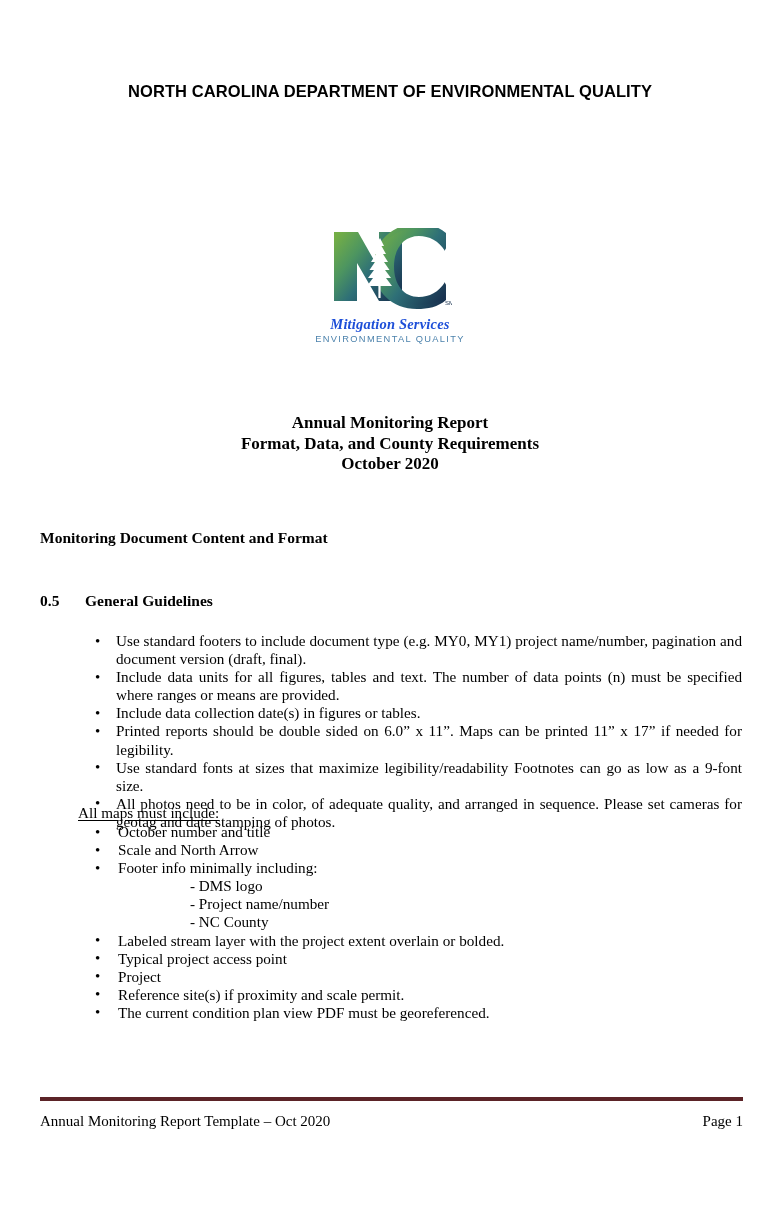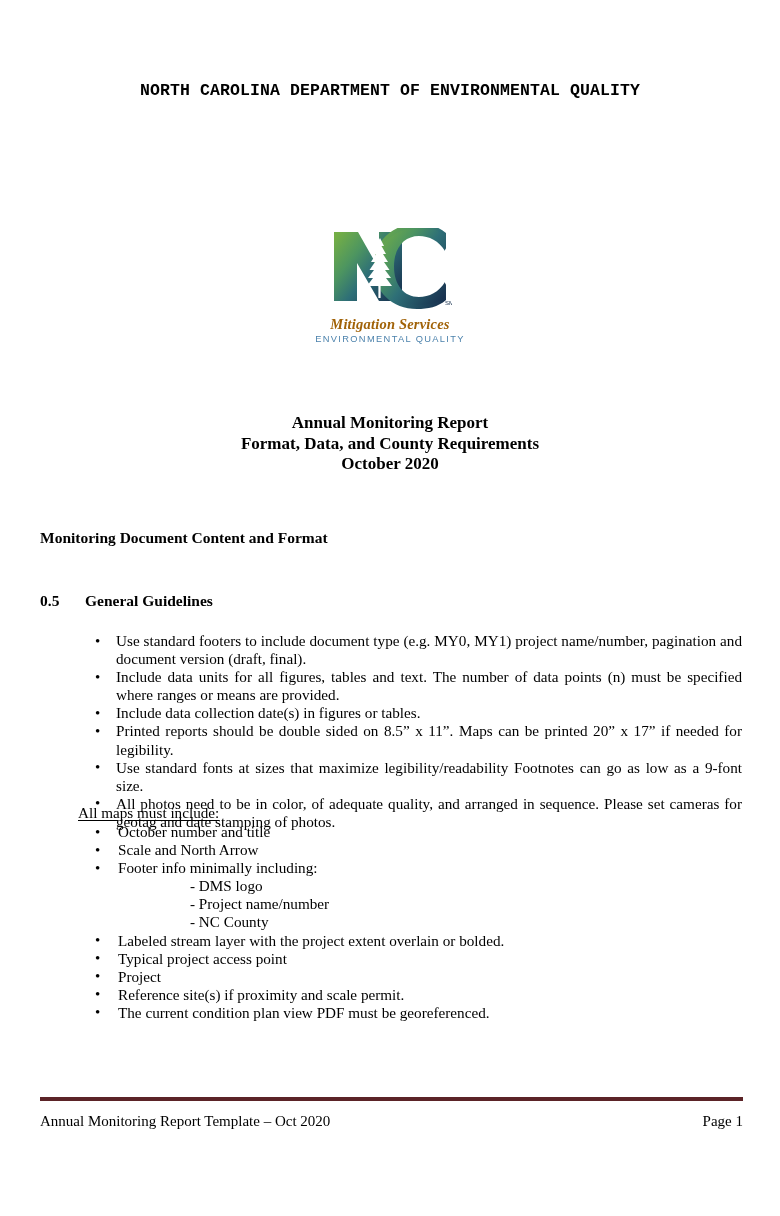--- a/index.html
+++ b/index.html
@@ -22,21 +22,21 @@
     background: #ffffff;
   }
 
   
   .masthead {
     position: absolute;
     top: 80px;
     left: 40px;
     width: 700px;
     text-align: center;
-    font-family: Liberation Mono, monospace;
+    font-family: Liberation Sans, sans-serif;
     font-weight: bold;
     font-size: 16.5px;
     letter-spacing: 0.1px;
     line-height: 22px;
     color: #000;
   }
 
   
   .logo-wrap {
     position: absolute;
@@ -54,21 +54,21 @@
   }
   .logo-mark svg { display: block; }
 
   .logo-sub1 {
     margin-top: 7px;
     font-family: "Liberation Serif", "DejaVu Serif", serif;
     font-style: italic;
     font-weight: bold;
     font-size: 14.5px;
     letter-spacing: 0.2px;
-    color: #a16207;
+    color: #1d4ed8;
     line-height: 15px;
   }
   .logo-sub2 {
     margin-top: 2px;
     font-family: "Liberation Sans", "DejaVu Sans", sans-serif;
     font-size: 9.3px;
     letter-spacing: 1.35px;
     color: #4C82AC;
     line-height: 11px;
   }
@@ -245,21 +245,21 @@
   <div class="section-head" id="doc-content-head">Monitoring Document Content and Format</div>
 
   <div class="numbered-head">
     <span class="num">0.5</span><span>General Guidelines</span>
   </div>
 
   <ul class="bullets" id="list-general">
     <li>Use standard footers to include document type (e.g. MY0, MY1) project name/number, pagination and document version (draft, final).</li>
     <li>Include data units for all figures, tables and text.  The number of data points (n) must be specified where ranges or means are provided.</li>
     <li>Include data collection date(s) in figures or tables.</li>
-    <li>Printed reports should be double sided on 8.5” x 11”.  Maps can be printed 20” x 17” if needed for legibility.</li>
+    <li>Printed reports should be double sided on 6.0” x 11”.  Maps can be printed 11” x 17” if needed for legibility.</li>
     <li>Use standard fonts at sizes that maximize legibility/readability Footnotes can go as low as a 9-font size.</li>
     <li>All photos need to be in color, of adequate quality, and arranged in sequence.  Please set cameras for geotag and date stamping of photos.</li>
   </ul>
 
   <div class="maps-heading">All maps must include:</div>
 
   <ul class="bullets" id="list-maps">
     <li>October number and title</li>
     <li>Scale and North Arrow</li>
     <li>

